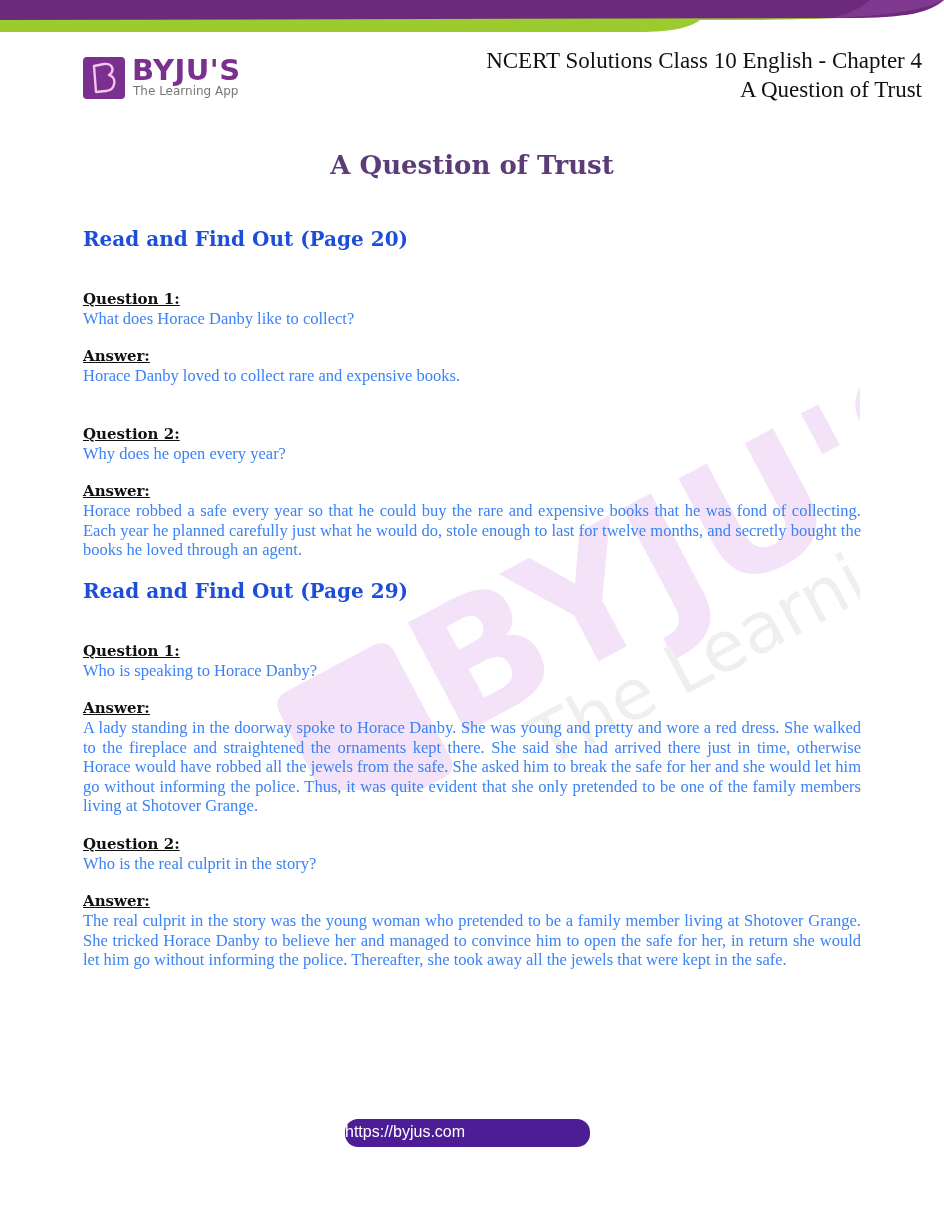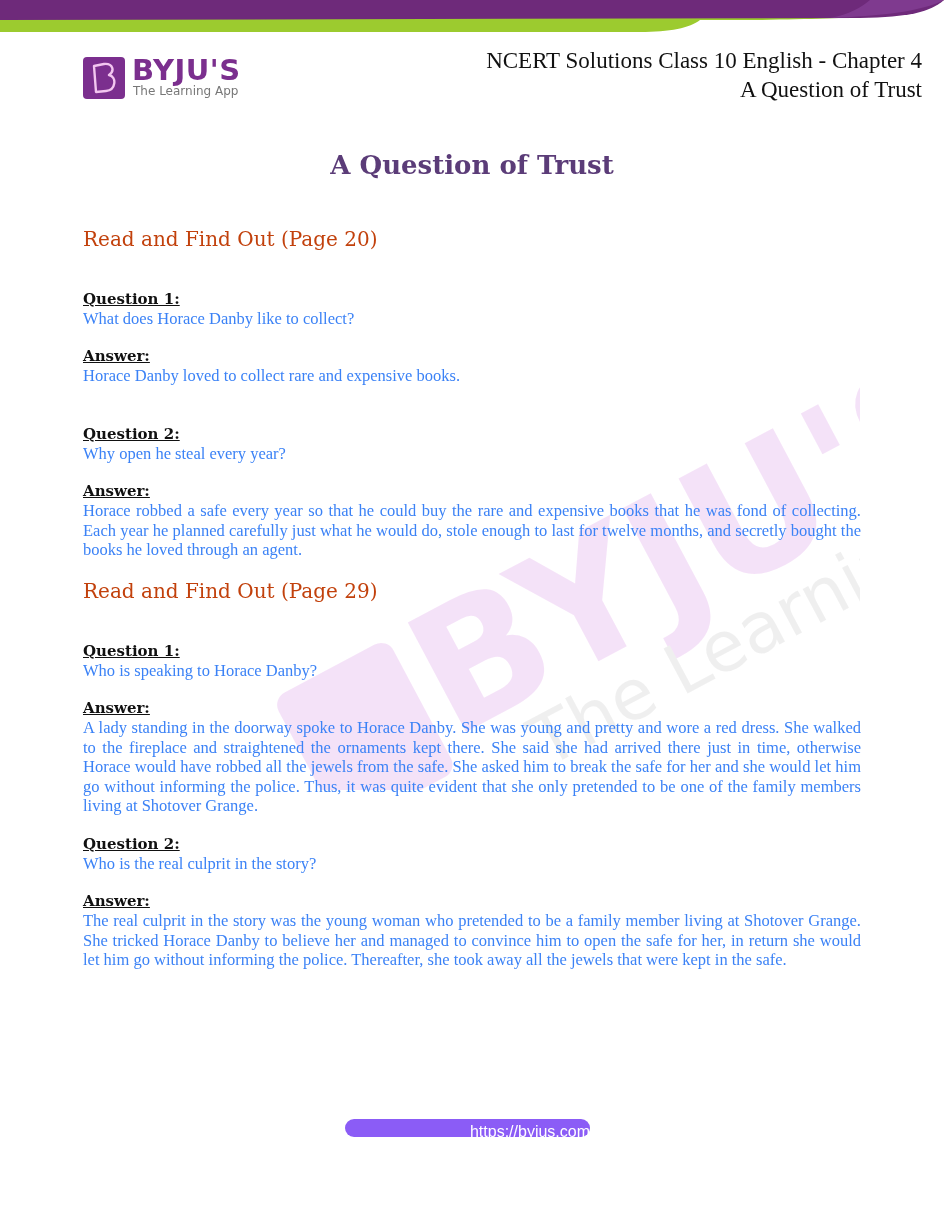--- a/index.html
+++ b/index.html
@@ -24,31 +24,31 @@
     }
     .header-right {
       position: absolute; right: 22px; top: 46px; text-align: right;
       font-family: "Liberation Serif", serif; font-size: 23px; line-height: 29px; color: #111;
     }
     .doc-title {
       position: absolute; left: 0; width: 944px; top: 150px; text-align: center;
       font-family: "DejaVu Serif", serif; font-weight: bold; font-size: 26px; color: #5b3c78;
     }
     .section-heading {
-      position: absolute; left: 83px; font-family: "DejaVu Serif", serif; font-weight: normal;
-      font-size: 20px; color: #c2410c;
+      position: absolute; left: 83px; font-family: "DejaVu Serif", serif; font-weight: bold;
+      font-size: 20px; color: #1d4ed8;
     }
     .block { position: absolute; left: 83px; width: 778px; font-family: "Liberation Serif", serif; font-size: 16.5px; line-height: 19.4px; }
     .label { font-family: "DejaVu Serif", serif; font-weight: bold; font-size: 15px; line-height: 19px; color: #111; text-decoration: underline; }
     .text { color: #3b82f6; }
     .justify { text-align: justify; }
     .watermark { position: absolute; left: 260px; top: 370px; width: 600px; height: 420px; pointer-events: none; }
     .footer-pill {
-      position: absolute; left: 345px; top: 1119px; width: 245px; height: 18px;
-      background: #8b5cf6; border-radius: 13px; color: #fff; text-align: right;
+      position: absolute; left: 345px; top: 1119px; width: 245px; height: 28px;
+      background: #4c1d95; border-radius: 13px; color: #fff; text-align: left;
       font-family: "Liberation Sans", sans-serif; font-size: 16px; line-height: 26px;
     }
   </style>
 </head>
 <body>
 
 <svg class="topbar" width="944" height="32" viewBox="0 0 944 32">
   <path d="M0 0 H944 V0 C900 18 860 18 760 20 L700 20 C690 28 670 32 640 32 L0 32 Z" fill="#9ccb2f"></path>
   <path d="M0 0 H944 C930 12 910 17 860 18 L0 20 Z" fill="#6e2a7a"></path>
   <path d="M830 18 C880 16 920 12 944 0 L944 0 L870 0 C860 8 850 14 830 18 Z" fill="#7f3a8f"></path>
@@ -83,21 +83,21 @@
 
 <div class="block" style="top:290px;">
   <div class="label">Question 1:</div>
   <div class="text">What does Horace Danby like to collect?</div>
   <div class="label" style="margin-top:19px;">Answer:</div>
   <div class="text">Horace Danby loved to collect rare and expensive books.</div>
 </div>
 
 <div class="block" style="top:425px;">
   <div class="label">Question 2:</div>
-  <div class="text">Why open he steal every year?</div>
+  <div class="text">Why does he open every year?</div>
   <div class="label" style="margin-top:19px;">Answer:</div>
   <div class="text justify">Horace robbed a safe every year so that he could buy the rare and expensive books that he was fond of collecting. Each year he planned carefully just what he would do, stole enough to last for twelve months, and secretly bought the books he loved through an agent.</div>
 </div>
 
 <div class="section-heading" style="top:579px;">Read and Find Out (Page 29)</div>
 
 <div class="block" style="top:642px;">
   <div class="label">Question 1:</div>
   <div class="text">Who is speaking to Horace Danby?</div>
   <div class="label" style="margin-top:19px;">Answer:</div>

